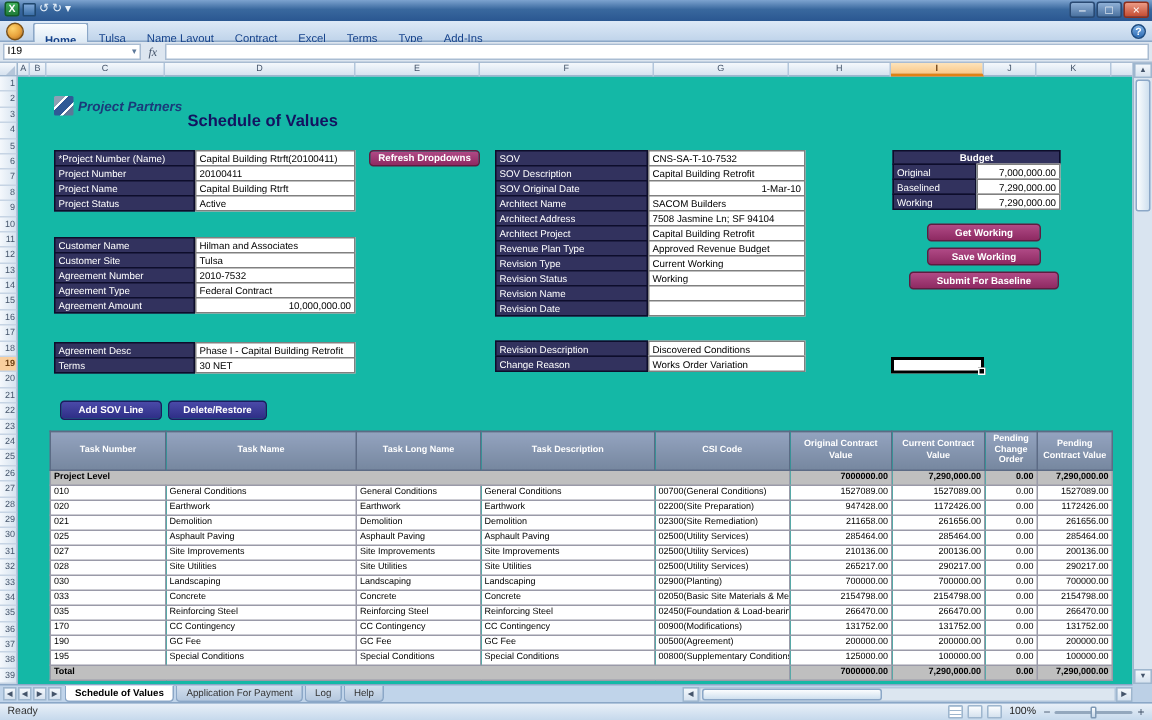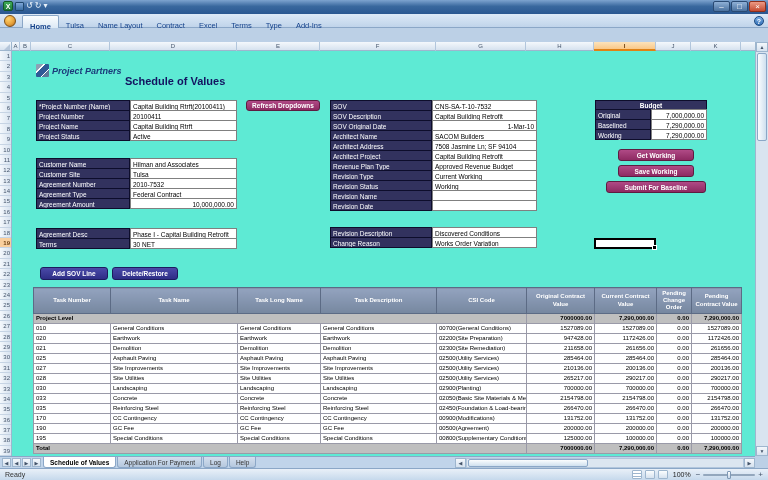--- a/index.html
+++ b/index.html
@@ -54,21 +54,21 @@
   .colfill{flex:1}
 
   
   .rowheaders{position:absolute;top:51px;left:0;width:12px;bottom:24px;overflow:hidden;
     background:linear-gradient(90deg,#f4f8fc,#d6e2ef);border-right:1px solid #9eb6ce;z-index:4}
   .rowh{height:10.4px;font-size:6px;color:#44546a;text-align:right;padding-right:1px;
     border-bottom:1px solid #c6d4e4;line-height:10px}
   .rowh.sel{background:#f9cf9d;font-weight:bold;color:#6a3e11}
 
   
-  .sheet{position:absolute;top:51px;left:12px;right:13px;bottom:24px;background:#5eead4;overflow:hidden;z-index:1}
+  .sheet{position:absolute;top:51px;left:12px;right:13px;bottom:24px;background:#14b8a6;overflow:hidden;z-index:1}
   .sheet > *{position:absolute}
 
   .logo{left:24px;top:13px;display:flex;align-items:center;gap:3px}
   .logomark{width:13px;height:13px;border-radius:1px;
     background:linear-gradient(135deg,#8ea0b5 0 30%,#ffffff 30% 38%,#2f5a96 38% 66%,#ffffff 66% 72%,#5c7799 72% 100%)}
   .logotext{font-size:9px;font-weight:bold;font-style:italic;color:#1a3a7a;white-space:nowrap}
   .pagetitle{left:113px;top:24px;font-size:11px;font-weight:bold;color:#131360;white-space:nowrap}
 
   .fgroup{display:block}
   .frow{display:flex;height:11px}
@@ -174,20 +174,28 @@
         <div class="rtab">Name Layout</div>
         <div class="rtab">Contract</div>
         <div class="rtab">Excel</div>
         <div class="rtab">Terms</div>
         <div class="rtab">Type</div>
         <div class="rtab">Add-Ins</div>
       </div>
     <span class="helpbtn">?</span>
   </div>
 
+  <div class="formulabar">
+    <div class="namebox">
+      <span>I19</span>
+      <span class="nb-arrow">▾</span>
+    </div>
+    <span class="fx">fx</span>
+    <div class="forminput"></div>
+  </div>
 
   <div class="colheaders">
     <div class="corner"></div>
     <div class="cols">
         <div class="colh" style="width: 8px;">A</div>
         <div class="colh" style="width: 11px;">B</div>
         <div class="colh" style="width: 79px;">C</div>
         <div class="colh" style="width: 127px;">D</div>
         <div class="colh" style="width: 83px;">E</div>
         <div class="colh" style="width: 116px;">F</div>

